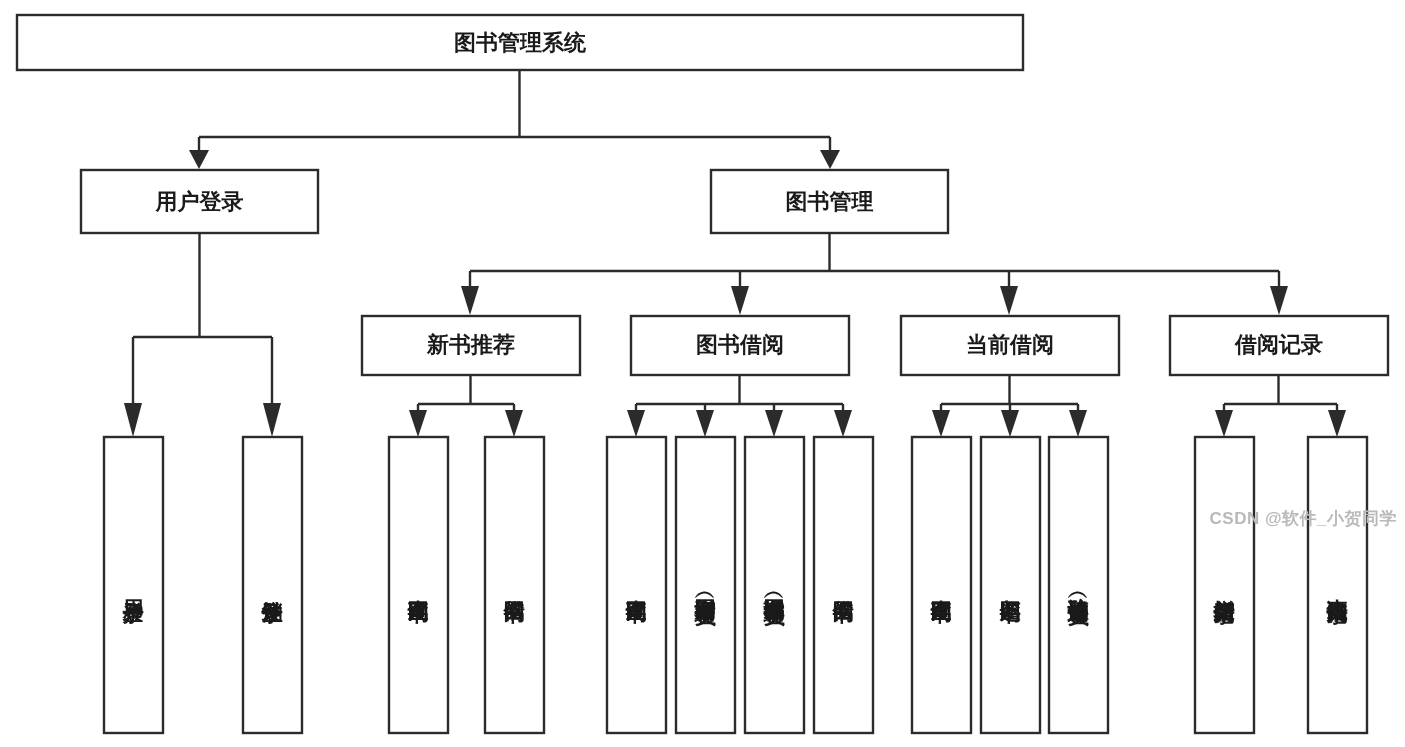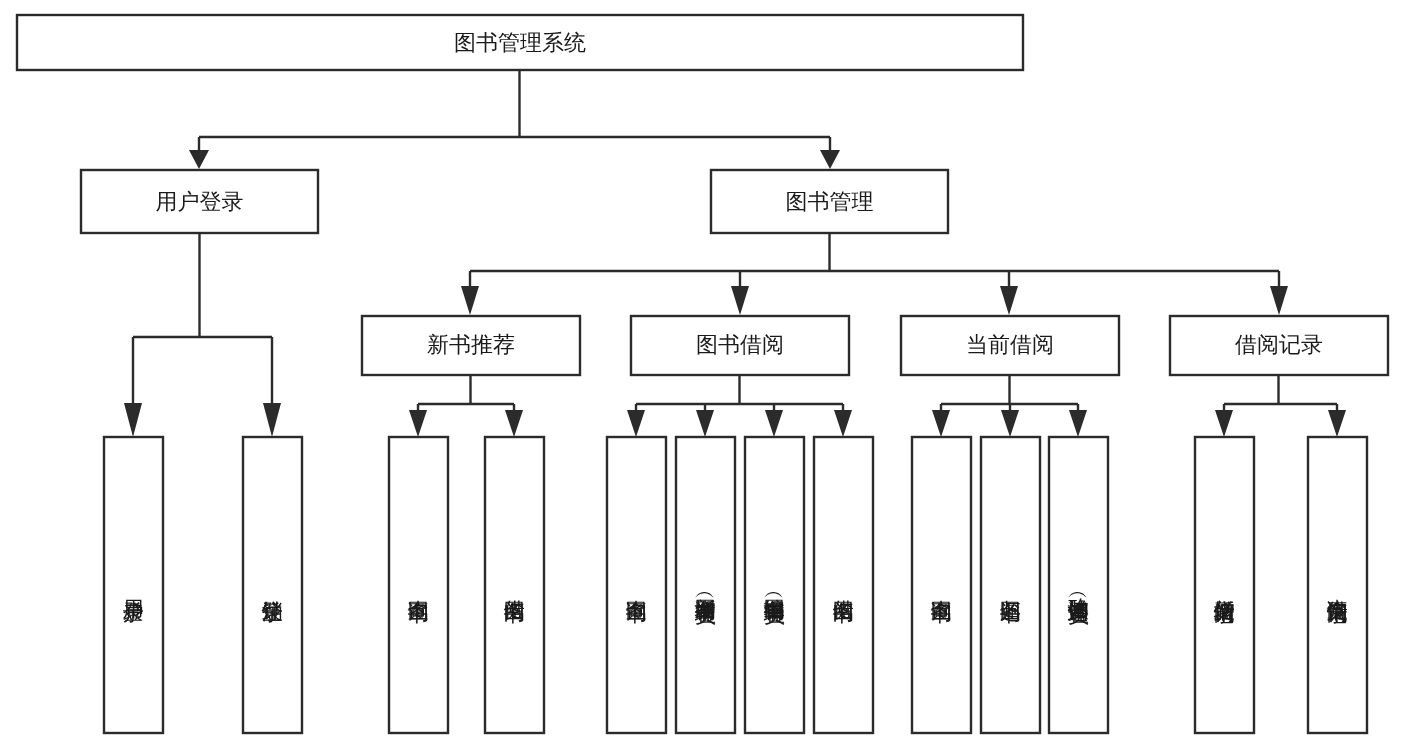--- a/index.html
+++ b/index.html
@@ -11,20 +11,21 @@
     width: 1405px;
     height: 747px;
     font-family: "Liberation Sans", "DejaVu Sans", sans-serif;
     overflow: hidden;
     position: relative;
   }
   #diagram-root {
     position: relative;
     width: 1405px;
     height: 534px;
+    font-weight: bold;
   }
   svg.diagram-canvas {
     position: absolute;
     top: 0;
     left: 0;
     width: 1405px;
     height: 747px;
   }
   .node-box {
     fill: #ffffff;
@@ -205,13 +206,14 @@
   <div class="vlabel" style="left:607px;  top:437px; width:59px; height:296px;">查询图书</div>
   <div class="vlabel" style="left:676px;  top:437px; width:59px; height:296px;">新增图书（管理员）</div>
   <div class="vlabel" style="left:745px;  top:437px; width:59px; height:296px;">编辑图书（管理员）</div>
   <div class="vlabel" style="left:814px;  top:437px; width:59px; height:296px;">借阅图书</div>
   <div class="vlabel" style="left:912px;  top:437px; width:59px; height:296px;">查询图书</div>
   <div class="vlabel" style="left:981px;  top:437px; width:59px; height:296px;">归还图书</div>
   <div class="vlabel" style="left:1049px; top:437px; width:59px; height:296px;">确认归还（管理员）</div>
   <div class="vlabel" style="left:1195px; top:437px; width:59px; height:296px;">新增借阅记录</div>
   <div class="vlabel" style="left:1308px; top:437px; width:59px; height:296px;">查询借阅记录</div>
 
+  <div class="watermark">CSDN @软件_小贺同学</div>
 </div>
 
 </body></html>

